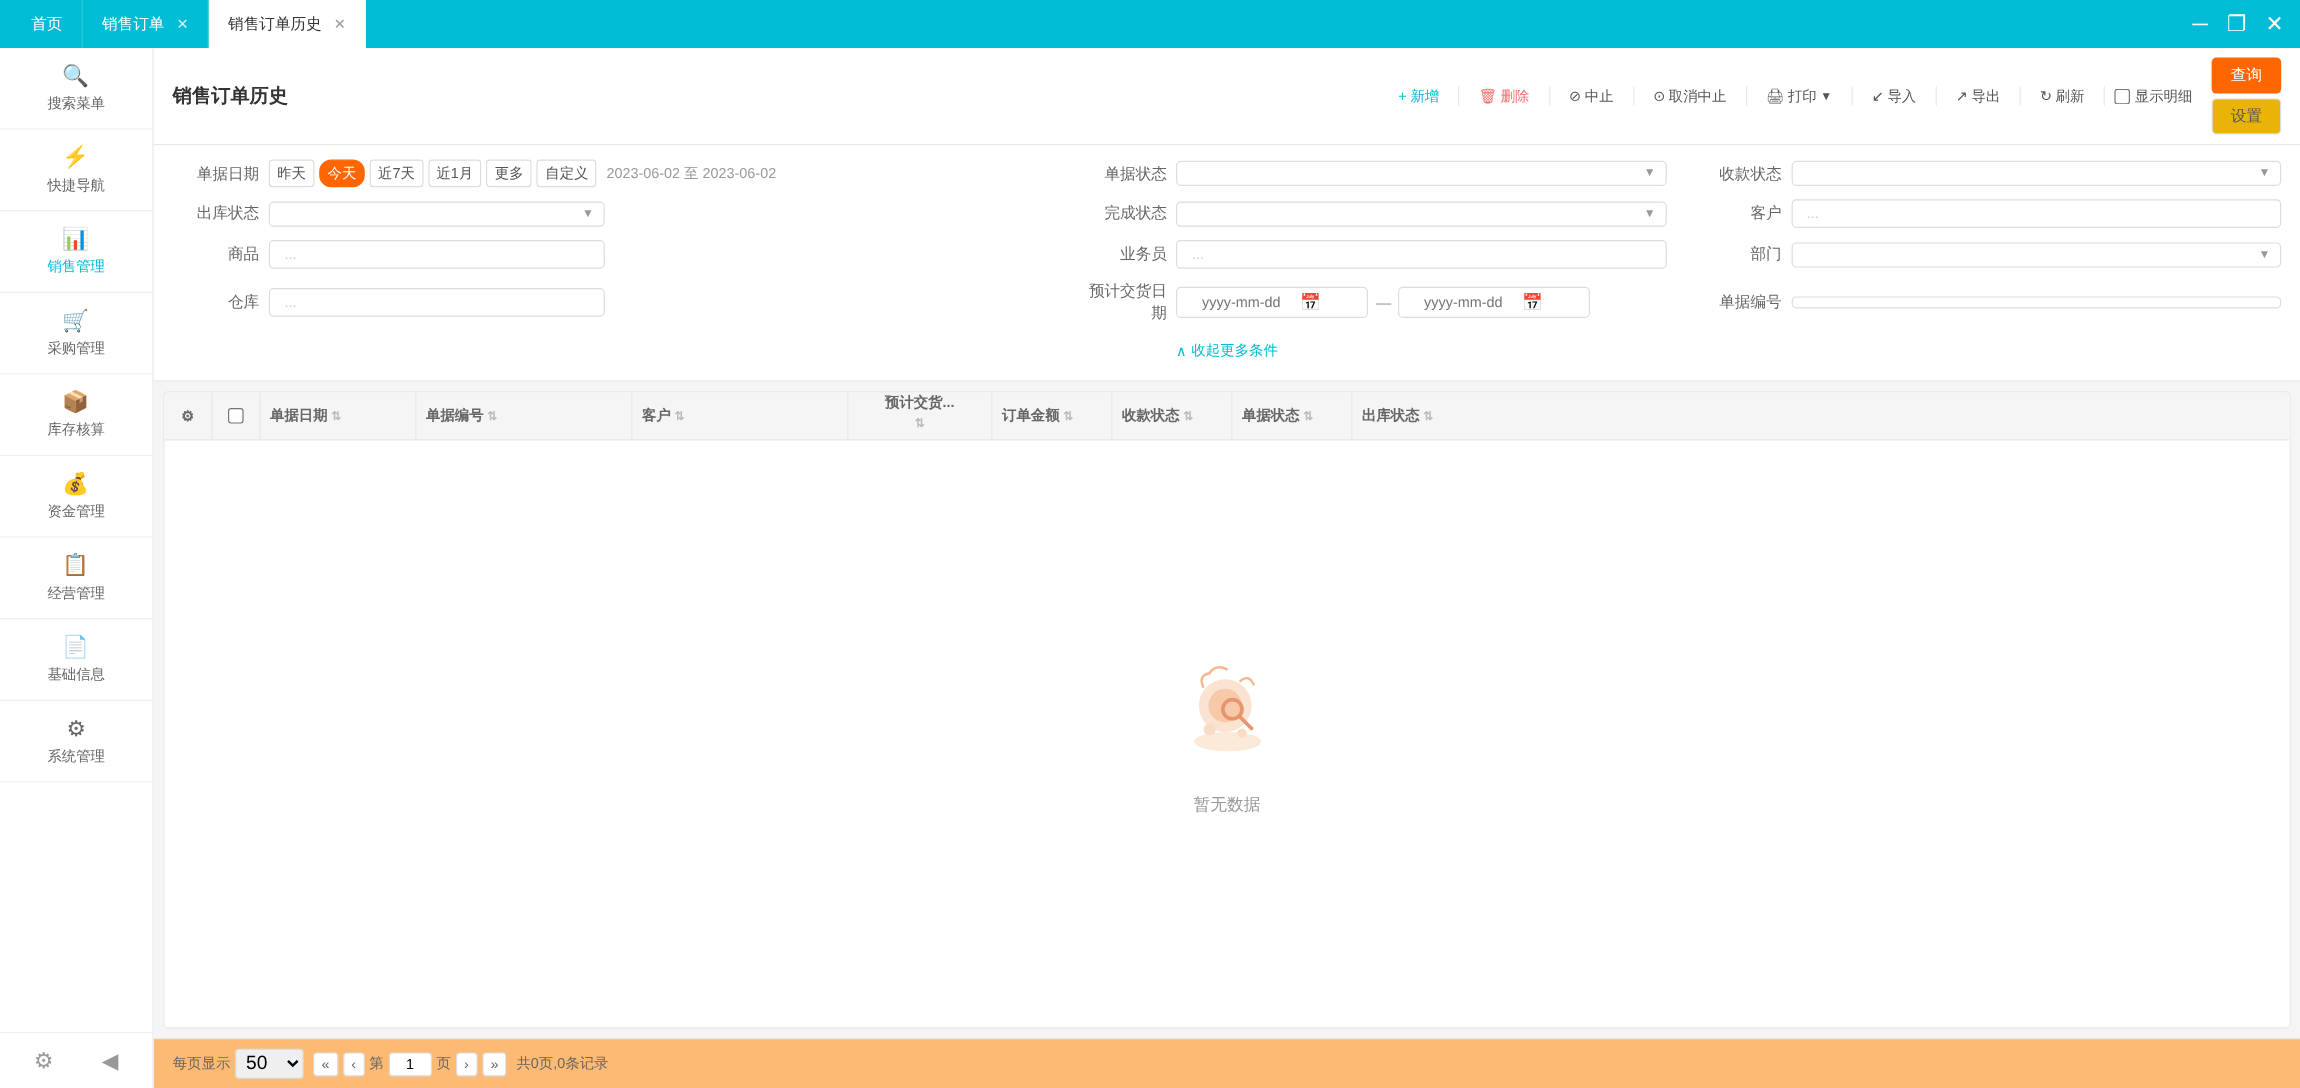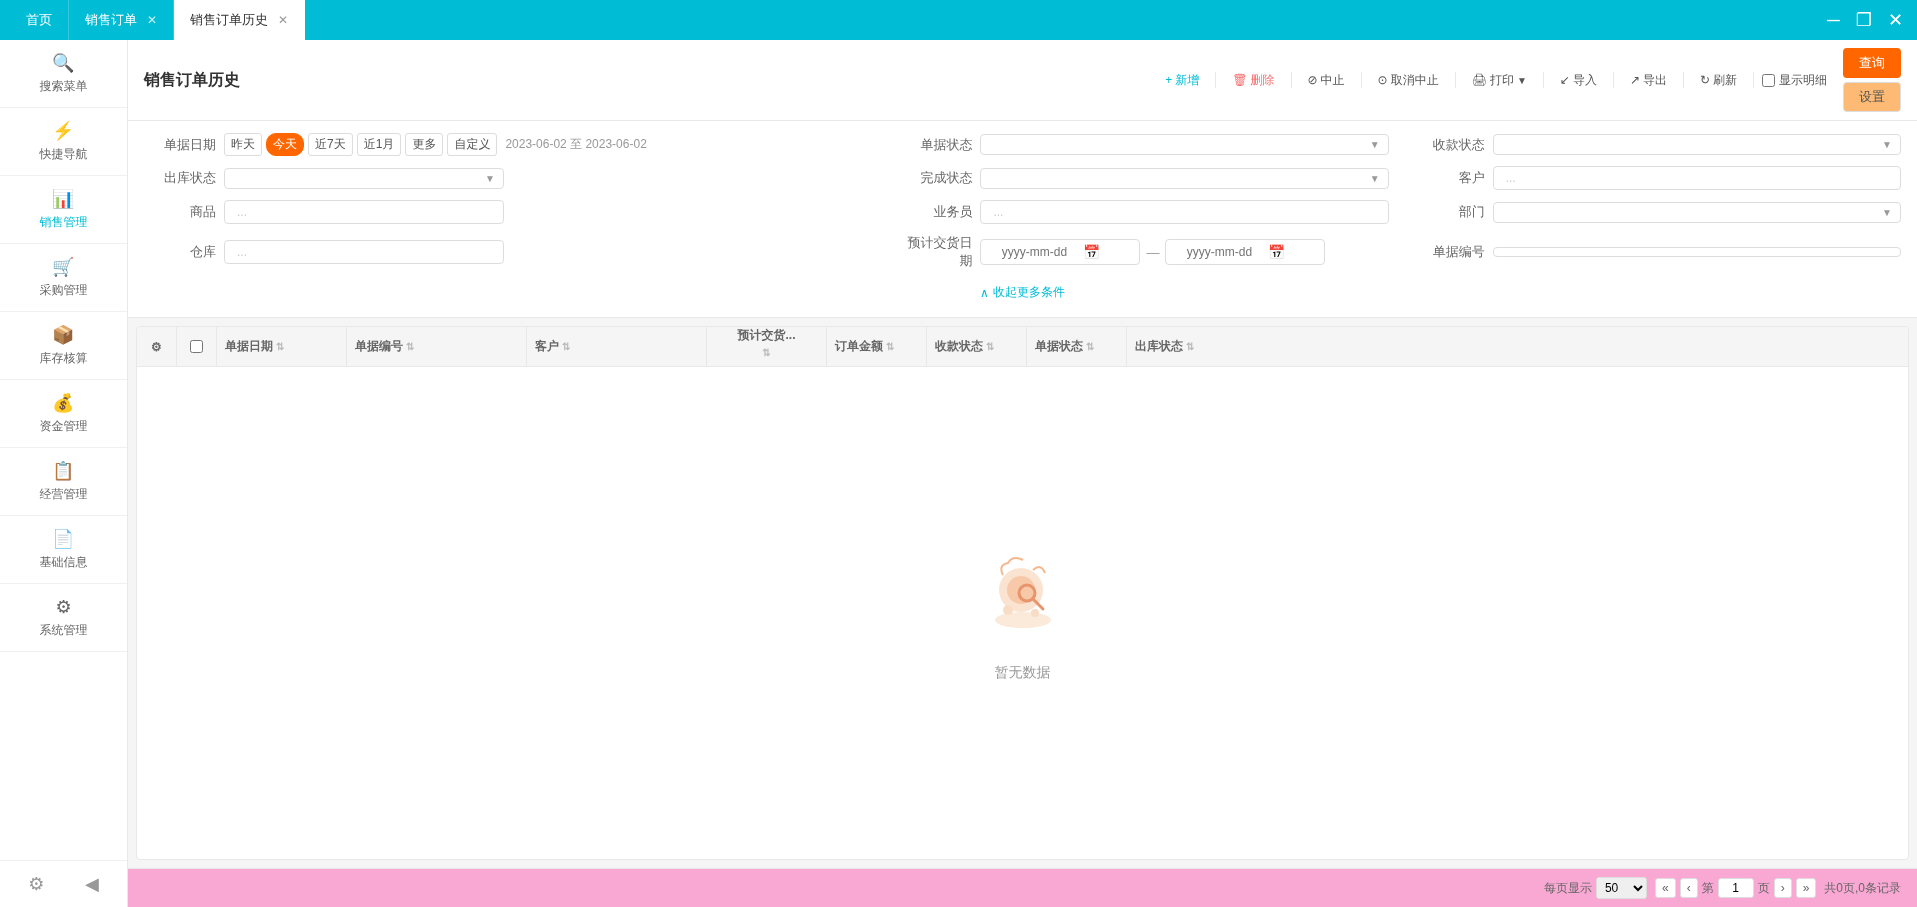--- a/index.html
+++ b/index.html
@@ -30,21 +30,21 @@
     .content { flex: 1; display: flex; flex-direction: column; overflow: hidden; background: #f5f5f5; }
 
     
     .page-header { background: #fff; padding: 8px 16px; display: flex; align-items: center; justify-content: space-between; border-bottom: 1px solid #e8e8e8; flex-shrink: 0; }
     .page-title { font-size: 16px; font-weight: bold; color: #333; }
     .toolbar { display: flex; align-items: center; gap: 8px; }
     .toolbar-btn { display: flex; align-items: center; gap: 3px; padding: 4px 8px; background: none; border: none; cursor: pointer; color: #555; font-size: 12px; }
     .toolbar-btn.new { color: #00bcd4; }
     .toolbar-btn.delete { color: #f56c6c; }
     .query-btn { background: #ff6600; color: #fff; border: none; padding: 6px 16px; border-radius: 4px; cursor: pointer; font-size: 13px; }
-    .set-btn { background: #fdba74; color: #555; border: 1px solid #ddd; padding: 5px 14px; border-radius: 4px; cursor: pointer; font-size: 13px; }
+    .set-btn { background: #eab308; color: #555; border: 1px solid #ddd; padding: 5px 14px; border-radius: 4px; cursor: pointer; font-size: 13px; }
     .display-toggle { display: flex; align-items: center; gap: 4px; font-size: 12px; color: #555; }
     .display-toggle input { cursor: pointer; }
 
     
     .filter-panel { background: #fff; padding: 12px 16px; border-bottom: 1px solid #e8e8e8; flex-shrink: 0; }
     .filter-row { display: flex; align-items: center; margin-bottom: 10px; gap: 0; }
     .filter-label { width: 80px; color: #666; font-size: 13px; text-align: right; padding-right: 8px; flex-shrink: 0; }
     .date-shortcuts { display: flex; align-items: center; gap: 4px; }
     .date-shortcut { padding: 2px 6px; border: 1px solid #ddd; border-radius: 3px; cursor: pointer; font-size: 12px; color: #555; background: #fff; }
     .date-shortcut.active { background: #ff6600; color: #fff; border-color: #ff6600; border-radius: 10px; }
@@ -73,23 +73,23 @@
     .th-amount { width: 100px; }
     .th-payment { width: 100px; }
     .th-status { width: 100px; }
     .th-delivery-status { width: 100px; }
     .th-action { flex: 1; justify-content: flex-end; }
 
     .empty-state { flex: 1; display: flex; flex-direction: column; align-items: center; justify-content: center; gap: 16px; }
     .empty-text { color: #999; font-size: 14px; }
 
     
-    .pagination { display: flex; align-items: center; justify-content: flex-end; padding: 8px 16px; border-top: 1px solid #e8e8e8; background: #f9a8d4; gap: 8px; font-size: 12px; color: #666; flex-shrink: 0; }
+    .pagination { display: flex; align-items: center; justify-content: flex-start; padding: 8px 16px; border-top: 1px solid #e8e8e8; background: #fdba74; gap: 8px; font-size: 12px; color: #666; flex-shrink: 0; }
     .page-size-select { display: flex; align-items: center; gap: 4px; }
-    .page-size-select select { border: 1px solid #ddd; border-radius: 3px; padding: 2px 4px; font-size: 12px; }
+    .page-size-select select { border: 1px solid #ddd; border-radius: 3px; padding: 2px 4px; font-size: 16px; }
     .page-nav { display: flex; align-items: center; gap: 4px; }
     .page-nav button { border: 1px solid #ddd; background: #fff; border-radius: 3px; padding: 2px 6px; cursor: pointer; font-size: 12px; color: #666; }
     .page-nav button:disabled { color: #ccc; cursor: default; }
     .page-input { border: 1px solid #ddd; border-radius: 3px; padding: 2px 4px; width: 36px; text-align: center; font-size: 12px; }
 
     
     .toolbar-divider { width: 1px; height: 16px; background: #e8e8e8; }
 
     
     .empty-svg { width: 100px; height: 100px; }

